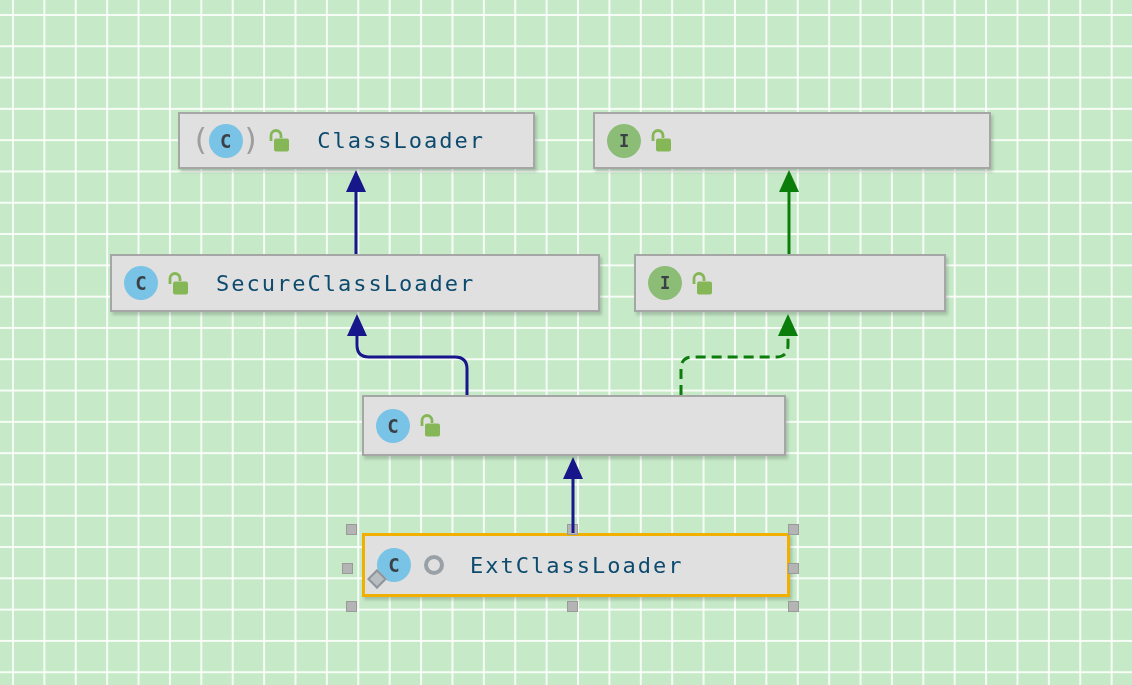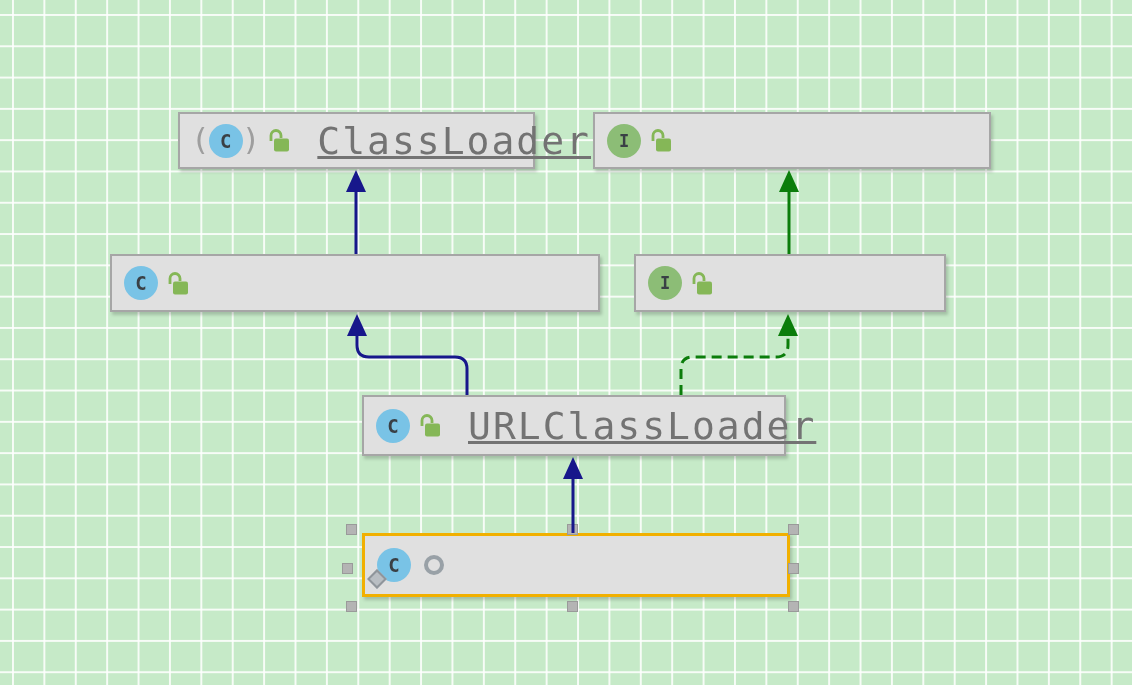--- a/index.html
+++ b/index.html
@@ -18,23 +18,22 @@
   }
   .edges{position:absolute;left:0;top:0;width:1132px;height:685px;pointer-events:none;}
   .node{
     position:absolute;display:flex;align-items:center;box-sizing:border-box;
     background:#e0e0e0;border:2px solid #a6a6a6;
     box-shadow:2px 3px 3px rgba(0,0,0,0.18);
     padding:0 16px 0 12px;white-space:nowrap;
   }
   .node.selected{border:3px solid #f1b000;}
   .node .label{
-    font-size:38px;letter-spacing:2px;color:#737373;margin-left:26px;
+    font-size:22px;letter-spacing:2px;color:#0c4a6e;margin-left:26px;
     font-family:"DejaVu Sans Mono","Liberation Mono",monospace;
-    text-decoration:underline;
   }
   .badge{
     width:34px;height:34px;border-radius:50%;flex:0 0 auto;
     display:flex;align-items:center;justify-content:center;
     font-size:19px;font-weight:bold;color:#3a4045;position:relative;
   }
   .badge-class{background:#79c3e6;}
   .badge-interface{background:#8cbd76;font-size:17px;}
   .paren{color:#9e9e9e;font-size:31px;font-weight:normal;line-height:34px;margin:0 -1px;flex:0 0 auto;transform:translateY(-2px);}
   .lock{margin-left:9px;flex:0 0 auto;}
@@ -81,49 +80,50 @@
   </div>
 
   <div class="node" style="left:110px;top:254px;width:490px;height:58px">
     <span class="iconwrap">
       <span class="badge badge-class">C</span>
     </span>
     <svg class="lock" width="23" height="25" viewBox="0 0 23 25">
       <path d="M3 13 V7.5 a5 5 0 0 1 10 0 V10" fill="none" stroke="#85b757" stroke-width="2.8"></path>
       <rect x="6" y="10.5" width="15" height="13" rx="2" fill="#85b757"></rect>
     </svg>
+    <span class="label">SecureClassLoader</span>
   </div>
 
   <div class="node" style="left:634px;top:254px;width:312px;height:58px">
     <span class="iconwrap">
       <span class="badge badge-interface">I</span>
     </span>
     <svg class="lock" width="23" height="25" viewBox="0 0 23 25">
       <path d="M3 13 V7.5 a5 5 0 0 1 10 0 V10" fill="none" stroke="#85b757" stroke-width="2.8"></path>
       <rect x="6" y="10.5" width="15" height="13" rx="2" fill="#85b757"></rect>
     </svg>
   </div>
 
   <div class="node" style="left:362px;top:395px;width:424px;height:61px">
     <span class="iconwrap">
       <span class="badge badge-class">C</span>
     </span>
     <svg class="lock" width="23" height="25" viewBox="0 0 23 25">
       <path d="M3 13 V7.5 a5 5 0 0 1 10 0 V10" fill="none" stroke="#85b757" stroke-width="2.8"></path>
       <rect x="6" y="10.5" width="15" height="13" rx="2" fill="#85b757"></rect>
     </svg>
-    <span class="label">URLClassLoader</span>
   </div>
 
   <div class="node selected" style="left:362px;top:533px;width:428px;height:64px">
     <span class="iconwrap">
       <span class="badge badge-class">C</span>
       <span class="diamond"></span>
     </span>
     <span class="ring"></span>
+    <span class="label">ExtClassLoader</span>
   </div>
 
   <div class="handle" style="left:346px;top:524px"></div>
   <div class="handle" style="left:567px;top:524px"></div>
   <div class="handle" style="left:788px;top:524px"></div>
   <div class="handle" style="left:342px;top:563px"></div>
   <div class="handle" style="left:788px;top:563px"></div>
   <div class="handle" style="left:346px;top:601px"></div>
   <div class="handle" style="left:567px;top:601px"></div>
   <div class="handle" style="left:788px;top:601px"></div>

